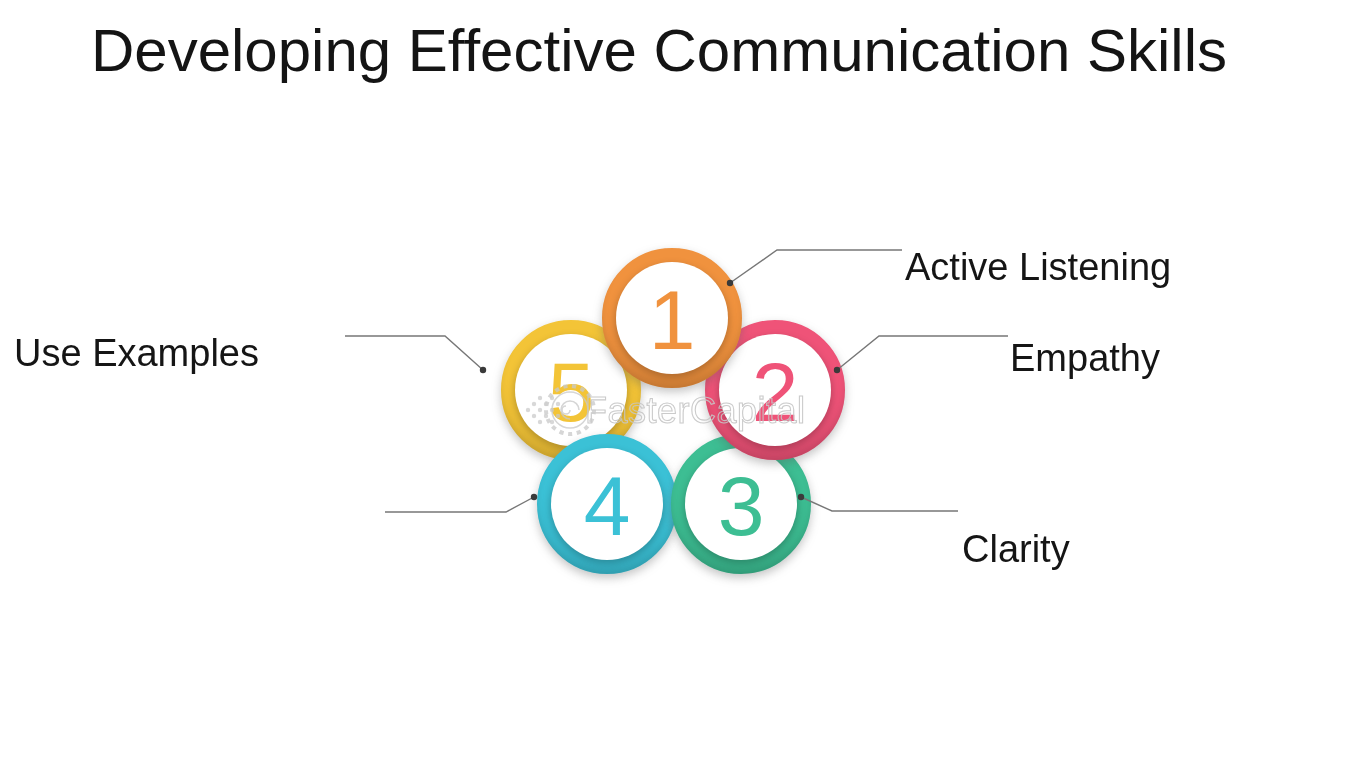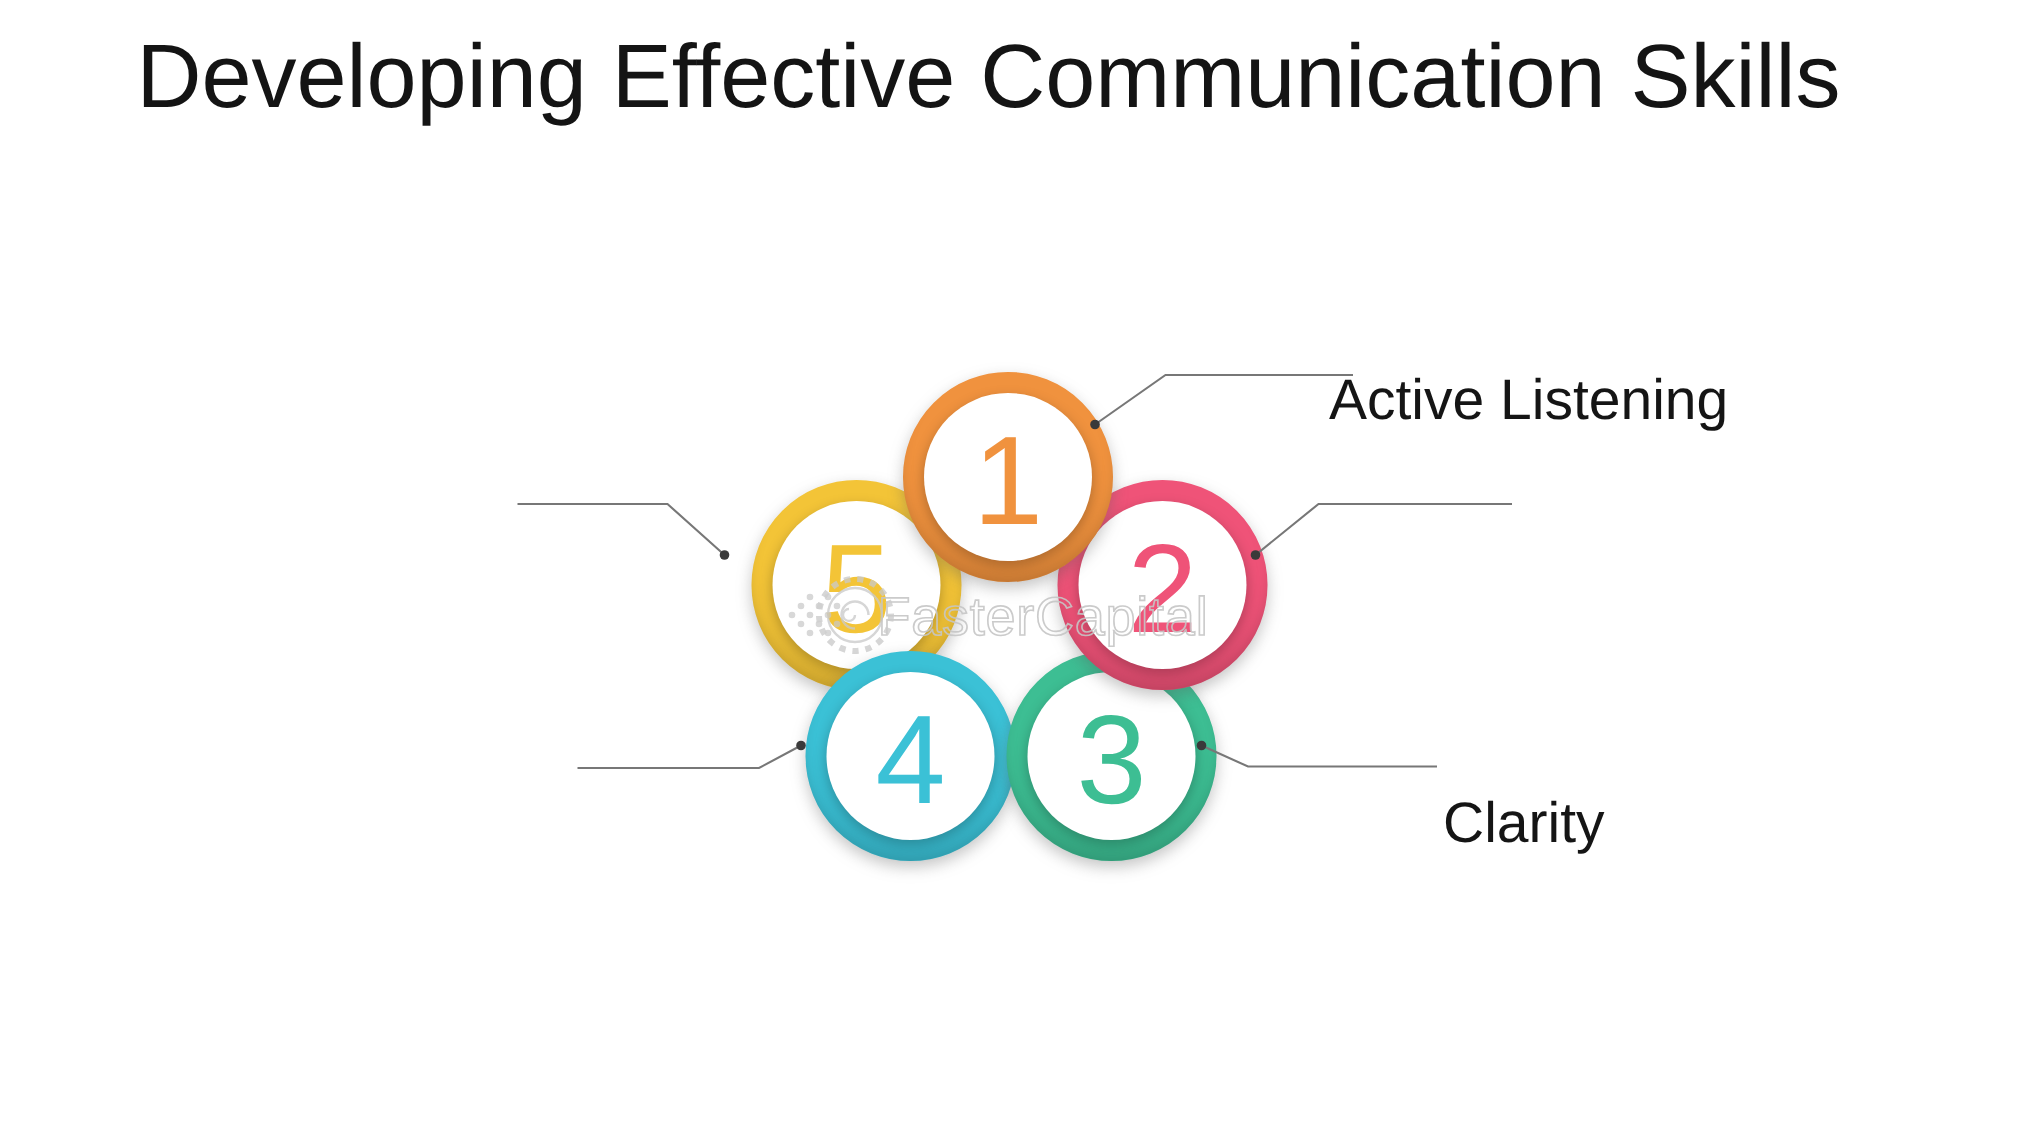--- a/index.html
+++ b/index.html
@@ -53,21 +53,21 @@
   .wm-gear{position:absolute;left:522px;top:376px;}
 
   
   .connectors{position:absolute;left:0;top:0;z-index:20;pointer-events:none;}
 
   
   .callout{
     position:absolute;z-index:30;font-size:38px;line-height:42px;color:#151515;
     white-space:nowrap;
   }
-  .lbl-active{left:886px;top:246px;text-align:right;}
+  .lbl-active{left:905px;top:246px;text-align:right;}
   .lbl-empathy{left:1010px;top:337px;}
   .lbl-clarity{left:962px;top:528px;}
   .lbl-use{left:14px;top:332px;}
   .lbl-time{left:60px;top:502px;}
 </style>
 </head>
 <body>
 
 <div id="canvas">
 
@@ -152,15 +152,17 @@
     <g fill="#3a3a3a">
       <circle cx="730" cy="283" r="3.2"></circle>
       <circle cx="837" cy="370" r="3.2"></circle>
       <circle cx="801" cy="497" r="3.2"></circle>
       <circle cx="483" cy="370" r="3.2"></circle>
       <circle cx="534" cy="497" r="3.2"></circle>
     </g>
   </svg>
 
   <div class="callout lbl-active">Active Listening</div>
+  <div class="callout lbl-empathy">Empathy</div>
   <div class="callout lbl-clarity">Clarity</div>
+  <div class="callout lbl-use">Use Examples</div>
 
 </div>
 
 </body></html>

